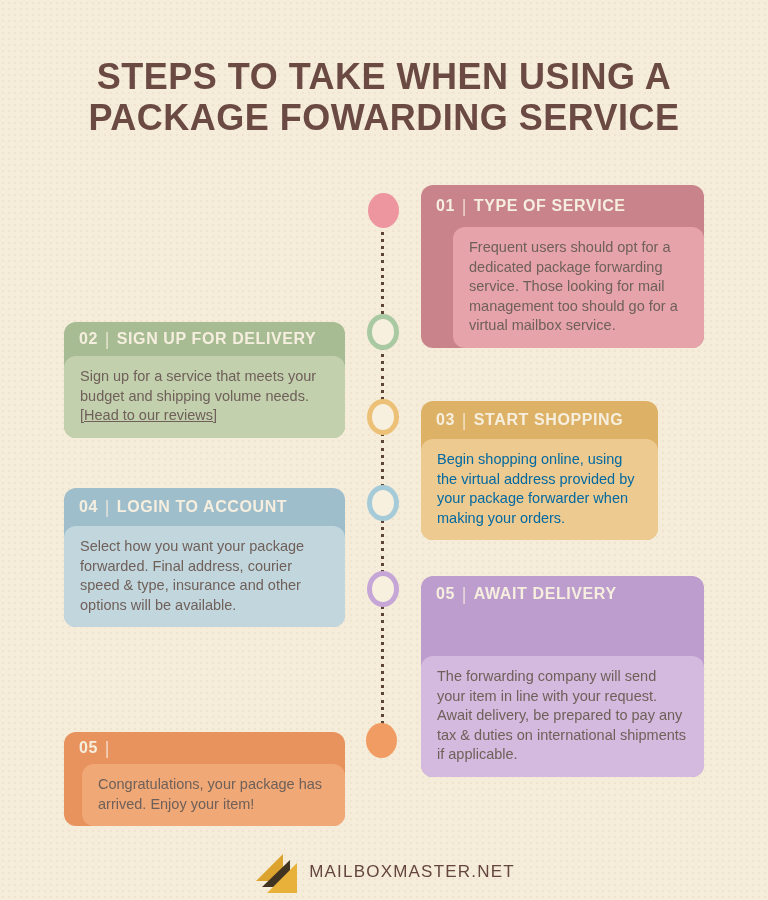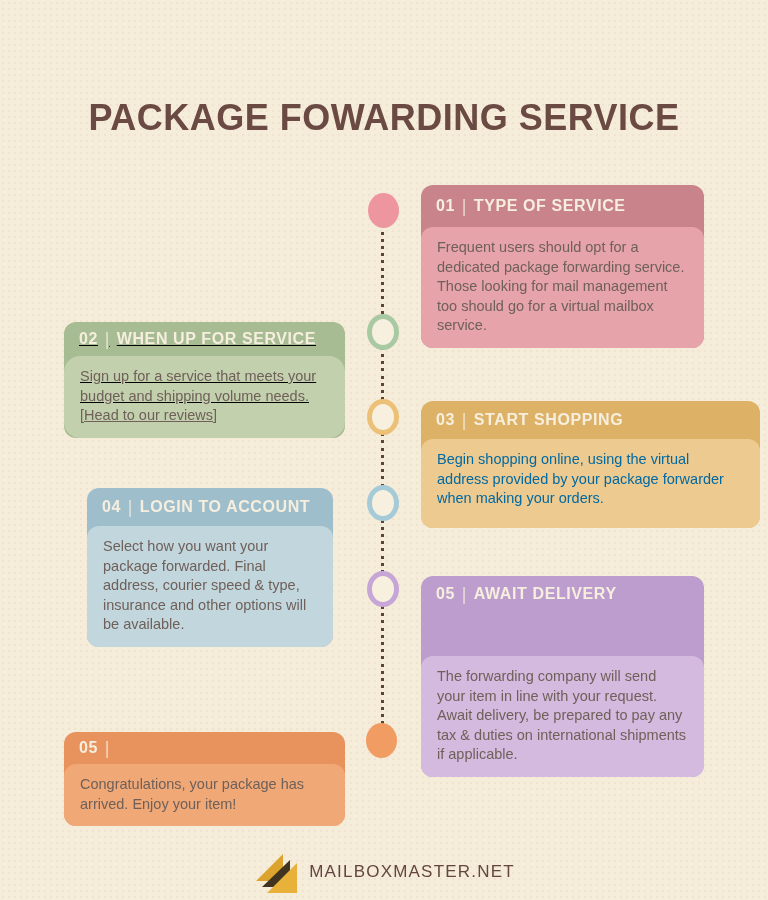--- a/index.html
+++ b/index.html
@@ -78,27 +78,27 @@
     line-height: 19.5px;
   }
   .card .bd .link { text-decoration: underline; cursor: pointer; }
 
   .c1 { left: 421px; top: 185px; width: 283px; }
   .c1 .hd { height: 42px; }
   .c1 .bd { min-height: 118px; }
 
   .c2 { left: 64px; top: 322px; width: 281px; }
   .c2 .hd { height: 34px; }
-  .c2 .bd { min-height: 77px; border-radius: 16px; }
-
-  .c3 { left: 421px; top: 401px; width: 339px; }
+  .c2 .bd { min-height: 77px; }
+
+  .c3 { left: 421px; top: 401px; width: 237px; }
   .c3 .hd { height: 38px; }
   .c3 .bd { min-height: 89px; }
 
-  .c4 { left: 64px; top: 488px; width: 246px; margin-left: 23px; }
+  .c4 { left: 64px; top: 488px; width: 281px; }
   .c4 .hd { height: 38px; }
   .c4 .bd { min-height: 94px; }
 
   .c5 { left: 421px; top: 576px; width: 283px; }
   .c5 .hd { height: 36px; }
   .c5 .bd { min-height: 114px; margin-top: 44px; }
 
   .c6 { left: 64px; top: 732px; width: 281px; }
   .c6 .hd { height: 32px; }
   .c6 .bd { min-height: 59px; }
@@ -117,49 +117,49 @@
     font-size: 17px;
     letter-spacing: 1.2px;
   }
 </style>
 </head>
 <body>
 
 <div class="poster" style="background-color: rgb(245, 237, 218);">
 
   <h1 class="title" style="color: rgb(107, 74, 67);">
-    <br>
+    <span>STEPS TO TAKE WHEN USING A</span><br>
     <span>PACKAGE FOWARDING SERVICE</span>
   </h1>
 
   <div class="timeline-line" style="background-image: repeating-linear-gradient(rgb(92, 69, 55) 0px, rgb(92, 69, 55) 3px, transparent 3px, transparent 7.2px);"></div>
 
   <div class="marker filled m1" style="background-color: rgb(238, 150, 160);"></div>
   <div class="marker ring m2" style="border-color: rgb(169, 201, 163);"></div>
   <div class="marker ring m3" style="border-color: rgb(236, 193, 119);"></div>
   <div class="marker ring m4" style="border-color: rgb(166, 203, 216);"></div>
   <div class="marker ring m5" style="border-color: rgb(198, 165, 215);"></div>
   <div class="marker filled m6" style="background-color: rgb(241, 156, 98);"></div>
 
   <div class="card c1" style="background-color: rgb(201, 131, 139);">
     <div class="hd" style="color: rgb(246, 239, 223);">
       <span>01</span>
       <span class="sep">|</span>
       <span>TYPE OF SERVICE</span>
     </div>
-    <div class="bd" style="background-color: rgb(230, 163, 170); color: rgb(111, 96, 89);">
+    <div class="bd" style="background-color: rgb(230, 163, 170); color: rgb(111, 96, 89); margin-left: 32px;">
       <span>Frequent users should opt for a dedicated package forwarding service. Those looking for mail management too should go for a virtual mailbox service.</span>
     </div>
   </div>
 
-  <div class="card c2" style="background-color: rgb(168, 188, 147); text-decoration: underline;">
+  <div class="card c2" style="background-color: rgb(168, 188, 147);">
     <div class="hd" style="color: rgb(246, 239, 223);">
       <span>02</span>
       <span class="sep">|</span>
-      <span>WHEN UP FOR SERVICE</span>
+      <span>SIGN UP FOR DELIVERY</span>
     </div>
     <div class="bd" style="background-color: rgb(195, 208, 174); color: rgb(111, 96, 89);">
       <span>Sign up for a service that meets your budget and shipping volume needs. </span><span class="link">[Head to our reviews]</span>
     </div>
   </div>
 
   <div class="card c3" style="background-color: rgb(222, 178, 102);">
     <div class="hd" style="color: rgb(246, 239, 223);">
       <span>03</span>
       <span class="sep">|</span>
@@ -190,21 +190,21 @@
     <div class="bd" style="background-color: rgb(212, 186, 223); color: rgb(111, 96, 89);">
       <span>The forwarding company will send your item in line with your request. Await delivery, be prepared to pay any tax &amp; duties on international shipments if applicable.</span>
     </div>
   </div>
 
   <div class="card c6" style="background-color: rgb(232, 146, 94);">
     <div class="hd" style="color: rgb(246, 239, 223);">
       <span>05</span>
       <span class="sep">|</span>
     </div>
-    <div class="bd" style="background-color: rgb(240, 168, 118); color: rgb(111, 96, 89);">
+    <div class="bd" style="background-color: rgb(240, 168, 118); color: rgb(111, 96, 89); margin-left: 18px;">
       <span>Congratulations, your package has arrived. Enjoy your item!</span>
     </div>
   </div>
 
   <div class="footer">
     <svg width="46" height="44" viewBox="0 0 46 44">
       <polygon points="3,31 30,31 30,4" style="fill: rgb(221, 163, 47);"></polygon>
       <polygon points="9,37 37,37 37,10" style="fill: rgb(64, 51, 31);"></polygon>
       <polygon points="14,43 44,43 44,13" style="fill: rgb(231, 177, 58);"></polygon>
     </svg>

